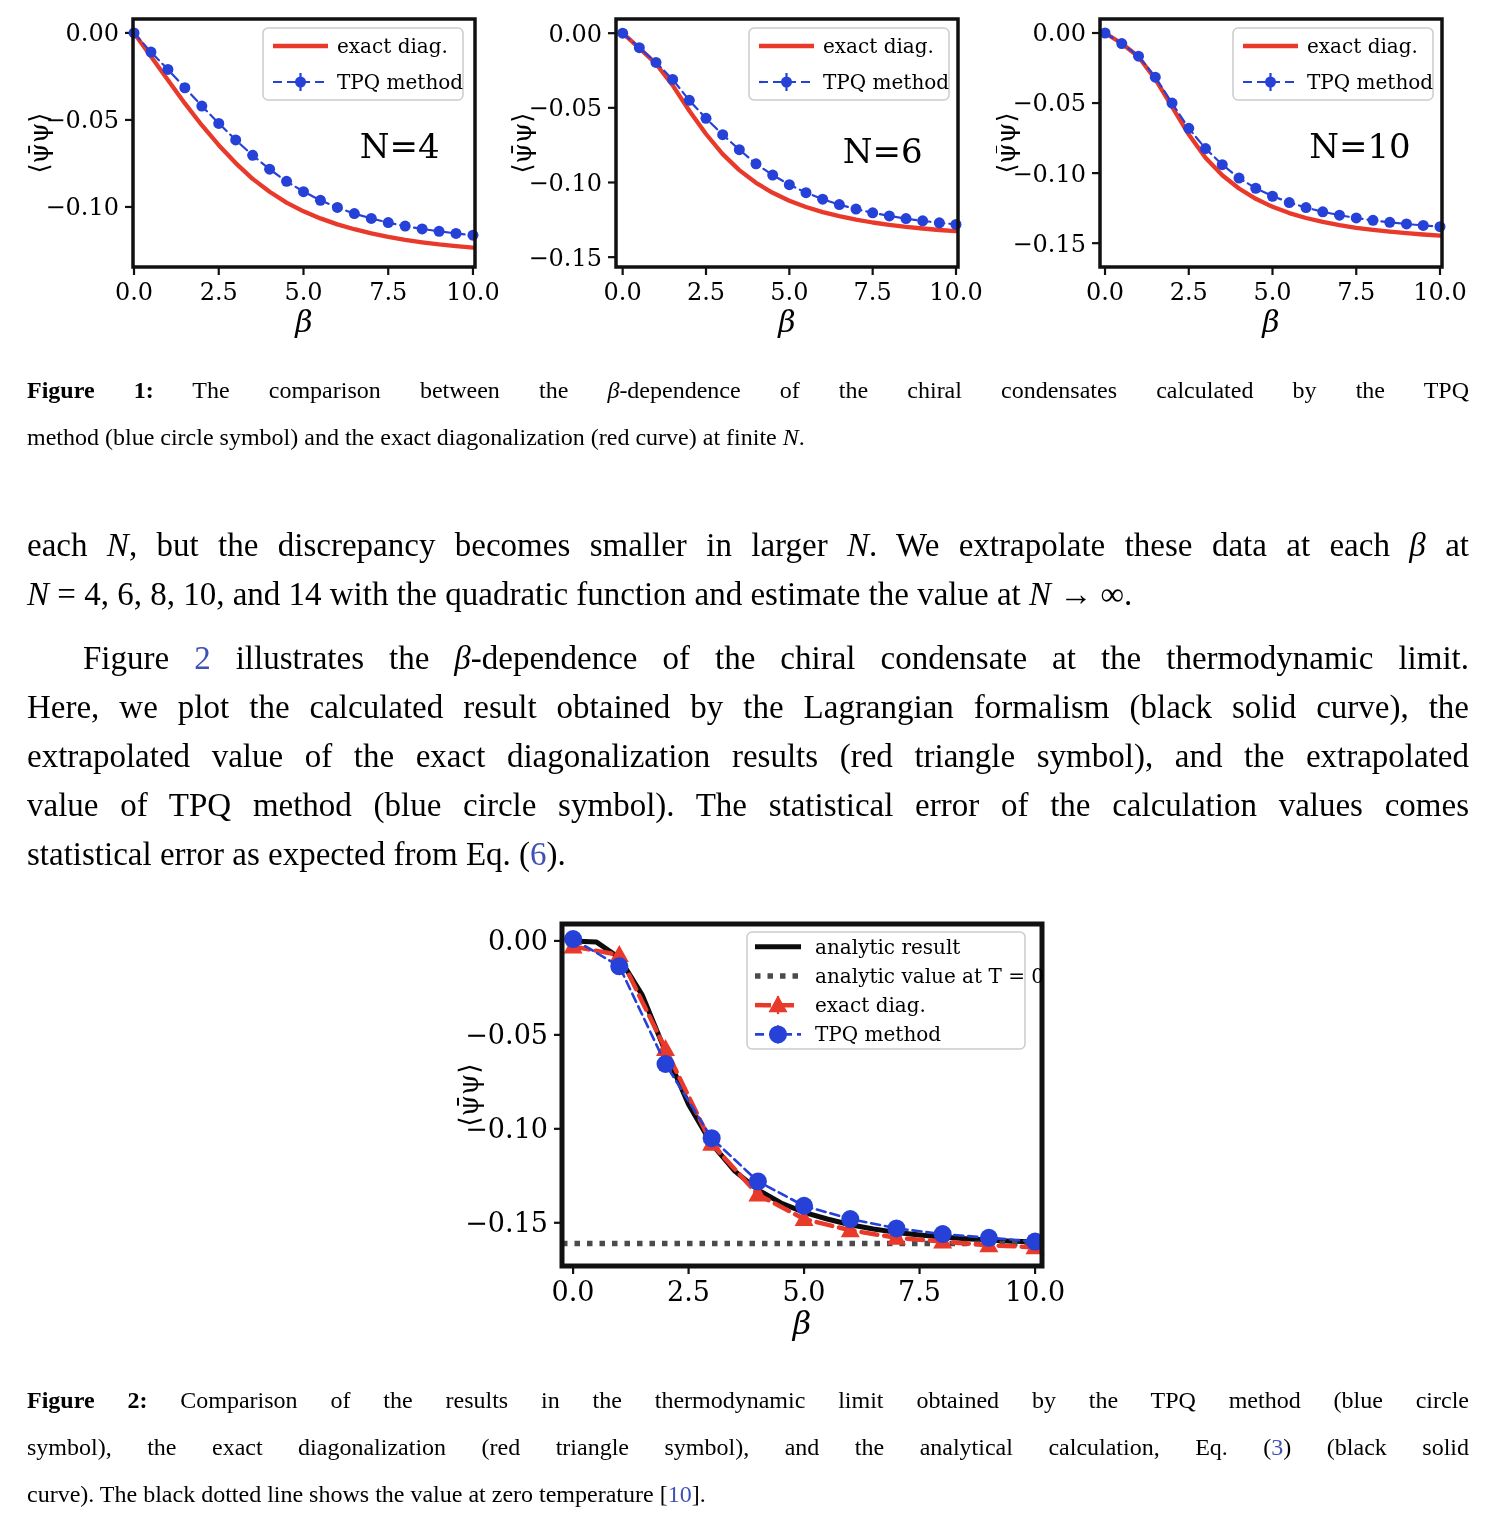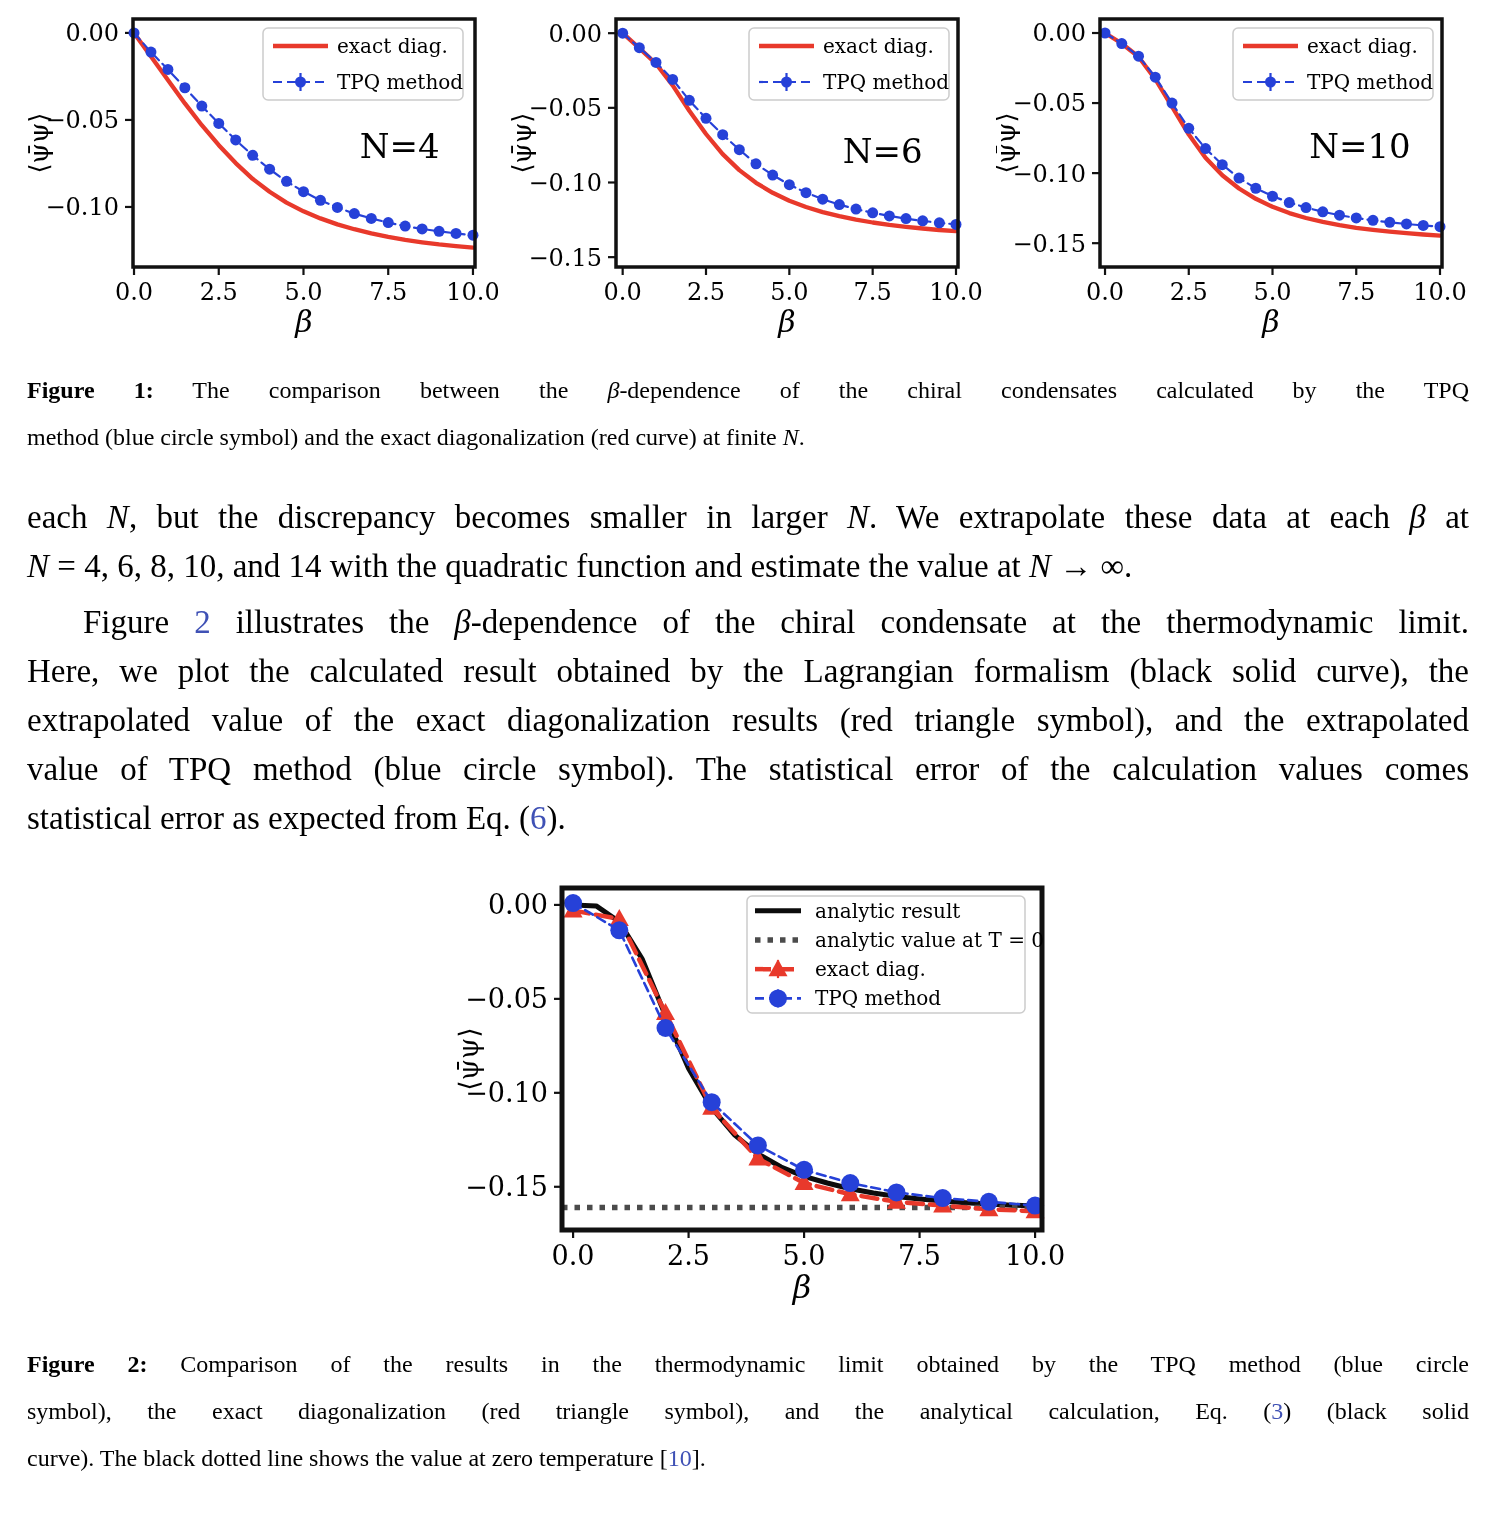--- a/index.html
+++ b/index.html
@@ -5,22 +5,22 @@
   html,body{margin:0;padding:0;background:#ffffff;}
   .page{position:relative;width:1496px;height:1536px;background:#fff;overflow:hidden;
         font-family:"Liberation Serif",serif;color:#000;}
   .figrow{display:flex;flex-direction:row;align-items:flex-start;height:345px;}
   .chart{flex:0 0 auto;}
   .chart svg{display:block;}
   .caption{margin:0 27px;font-size:24px;line-height:47px;}
   .cap1{margin-top:22px;}
   .cap2{margin-top:10px;}
   .bodytext{margin:0 27px;font-size:33px;line-height:49px;}
-  .body1{margin-top:32px;}
-  .body2{margin-top:7px;}
+  .body1{margin-top:60px;}
+  .body2{margin-top:15px;}
   .fig2wrap{margin-top:28px;margin-left:448px;width:624px;}
   .line{text-align:justify;text-align-last:justify;}
   .line.last{text-align-last:left;}
   .line.ind{padding-left:56px;}
   .it{font-style:italic;}
   .bf{font-weight:bold;}
   .lnk{color:#3f51b5;cursor:pointer;}
 </style>
 </head>
 <body>

